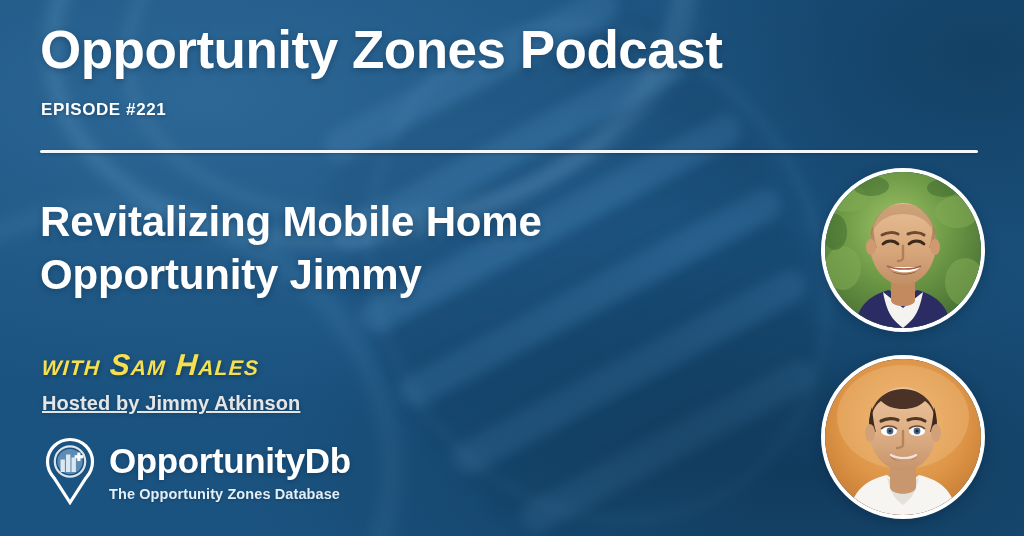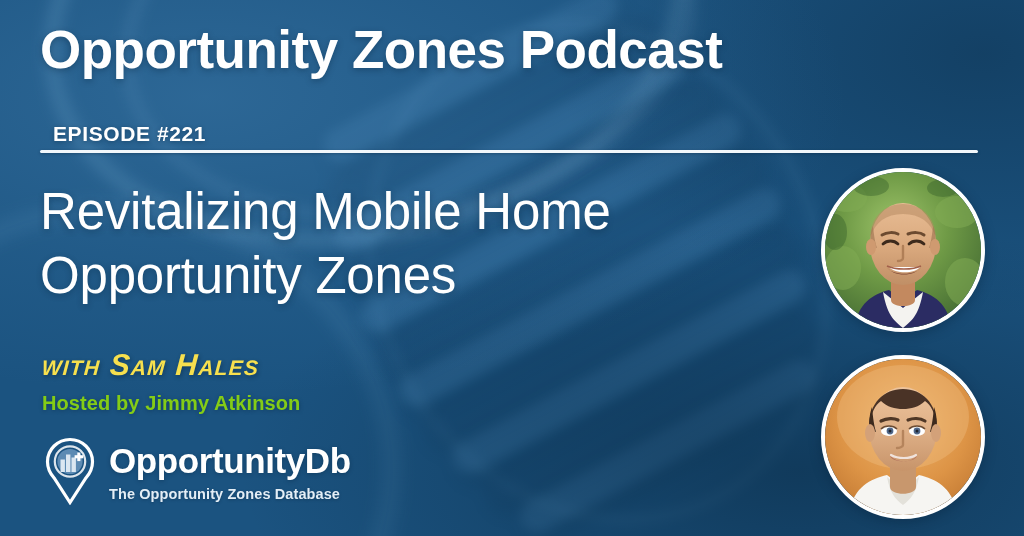--- a/index.html
+++ b/index.html
@@ -95,48 +95,47 @@
     font-weight: bold;
     letter-spacing: -0.5px;
     line-height: 1.05;
     white-space: nowrap;
     text-shadow: 0 2px 6px rgba(6,32,54,0.35);
   }
 
   .episode-no {
     position: absolute;
     left: 41px;
-    top: 122px;
+    top: 100px;
     color: #ffffff;
-    font-size: 21px;
+    font-size: 17px;
     font-weight: bold;
     letter-spacing: 0.6px;
     text-shadow: 0 1px 4px rgba(6,32,54,0.40);
-    margin-left: 12px;
   }
 
   .divider {
     position: absolute;
     left: 40px;
     top: 150px;
     width: 938px;
     height: 3px;
     background: #f2f7fb;
     border-radius: 2px;
     box-shadow: 0 1px 3px rgba(6,32,54,0.35);
   }
 
   .episode-title {
     position: absolute;
     left: 40px;
-    top: 180px;
+    top: 196px;
     width: 700px;
     color: #ffffff;
-    font-size: 51px;
-    font-weight: normal;
+    font-size: 42px;
+    font-weight: bold;
     line-height: 1.26;
     letter-spacing: -0.2px;
     text-shadow: 0 2px 6px rgba(6,32,54,0.32);
   }
 
   .guest-line {
     position: absolute;
     left: 42px;
     top: 348px;
     color: #f7e04e;
@@ -146,25 +145,26 @@
     font-variant: small-caps;
     letter-spacing: 1.2px;
     transform: skewX(-4deg);
     text-shadow: 1px 2px 4px rgba(6,32,54,0.45);
   }
 
   .host-line {
     position: absolute;
     left: 42px;
     top: 392px;
-    color: #84cc16;
+    color: #e5e5e5;
     font-size: 20px;
     font-weight: bold;
     letter-spacing: 0.1px;
     text-shadow: 0 1px 4px rgba(6,32,54,0.40);
+    text-decoration: underline;
   }
 
   
   .brand {
     position: absolute;
     left: 40px;
     top: 437px;
     display: flex;
     align-items: center;
   }
@@ -242,21 +242,21 @@
   <div class="content">
 
     <div class="show-title">Opportunity Zones Podcast</div>
 
     <div class="episode-no">EPISODE #221</div>
 
     <div class="divider"></div>
 
     <div class="episode-title">
       <div>Revitalizing Mobile Home</div>
-      <div>Opportunity Zones</div>
+      <div>Opportunity Jimmy</div>
     </div>
 
     <div class="guest-line">with Sam Hales</div>
 
     <div class="host-line">Hosted by Jimmy Atkinson</div>
 
     <div class="brand">
       <div class="brand-pin">
         <svg viewBox="0 0 60 68" xmlns="http://www.w3.org/2000/svg">
           <path d="M30 2.5c-12.4 0-22.5 9.9-22.5 22.2 0 5.9 2.5 11.6 6.6 16.3L30 65.5l15.9-24.5c4.1-4.7 6.6-10.4 6.6-16.3C52.5 12.4 42.4 2.5 30 2.5z" fill="none" stroke="#ffffff" stroke-width="3.2"></path>

